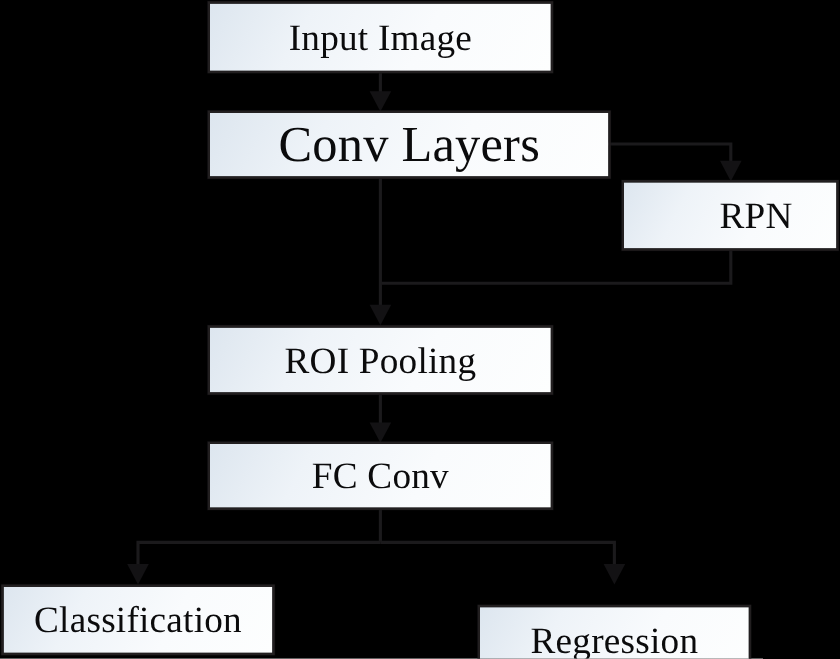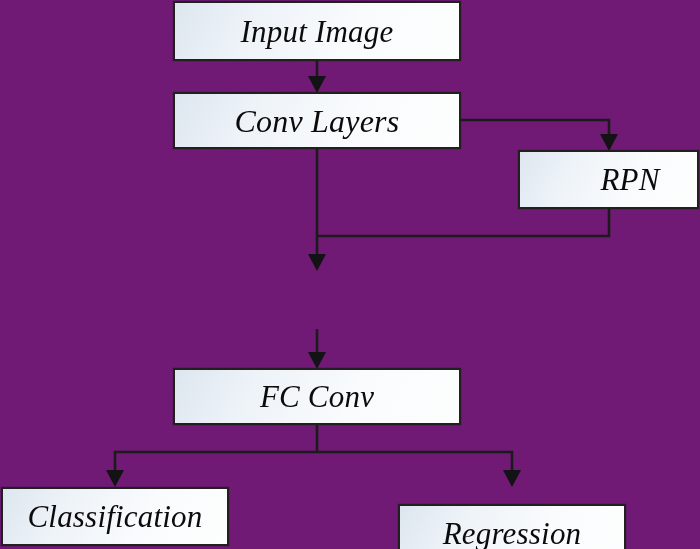--- a/index.html
+++ b/index.html
@@ -4,24 +4,23 @@
 <style>
   html, body {
     margin: 0;
     padding: 0;
     background: #ffffff;
   }
   #canvas {
     position: relative;
     width: 700px;
     height: 549px;
-    background: #701a75;
+    background: #000000;
     overflow: hidden;
     font-family: "Liberation Serif", "DejaVu Serif", serif;
-    font-style: italic;
   }
   .node {
     position: absolute;
     box-sizing: border-box;
     border: 2.5px solid #221f20;
     background: linear-gradient(118deg, #dde6ef 0%, #eef3f8 28%, #f9fbfd 62%, #fdfefe 100%);
     display: flex;
     align-items: center;
     justify-content: center;
     color: #0b0b0c;
@@ -29,21 +28,21 @@
     box-shadow: 0 0 0 0.5px rgba(20,20,22,0.25);
   }
   .node .label {
     display: block;
     line-height: 1;
     white-space: nowrap;
     font-weight: 400;
   }
   
   #n-input      { left: 173px; top: 1px;   width: 288px; height: 60px;  font-size: 31px; }
-  #n-conv       { left: 173px; top: 92px;  width: 288px; height: 57px;  font-size: 32px; }
+  #n-conv       { left: 173px; top: 92px;  width: 336px; height: 57px;  font-size: 42px; }
   #n-rpn        { left: 518px; top: 150px; width: 181px; height: 59px;  font-size: 31px; padding-left: 43px; }
   #n-roi        { left: 173px; top: 271px; width: 288px; height: 58px;  font-size: 31px; }
   #n-fc         { left: 173px; top: 368px; width: 288px; height: 57px;  font-size: 31px; }
   #n-class      { left: 1px;   top: 487px; width: 228px; height: 59px;  font-size: 31px; }
   #n-reg        { left: 398px; top: 487px; width: 228px; height: 59px;  font-size: 31px; margin-top: 17px; }
 
   
   #edges {
     position: absolute;
     left: 0; top: 0;
@@ -92,20 +91,23 @@
   </div>
 
   <div class="node" id="n-conv">
     <span class="label">Conv Layers</span>
   </div>
 
   <div class="node" id="n-rpn">
     <span class="label">RPN</span>
   </div>
 
+  <div class="node" id="n-roi">
+    <span class="label">ROI Pooling</span>
+  </div>
 
   <div class="node" id="n-fc">
     <span class="label">FC Conv</span>
   </div>
 
   <div class="node" id="n-class">
     <span class="label">Classification</span>
   </div>
 
   <div class="node" id="n-reg">

